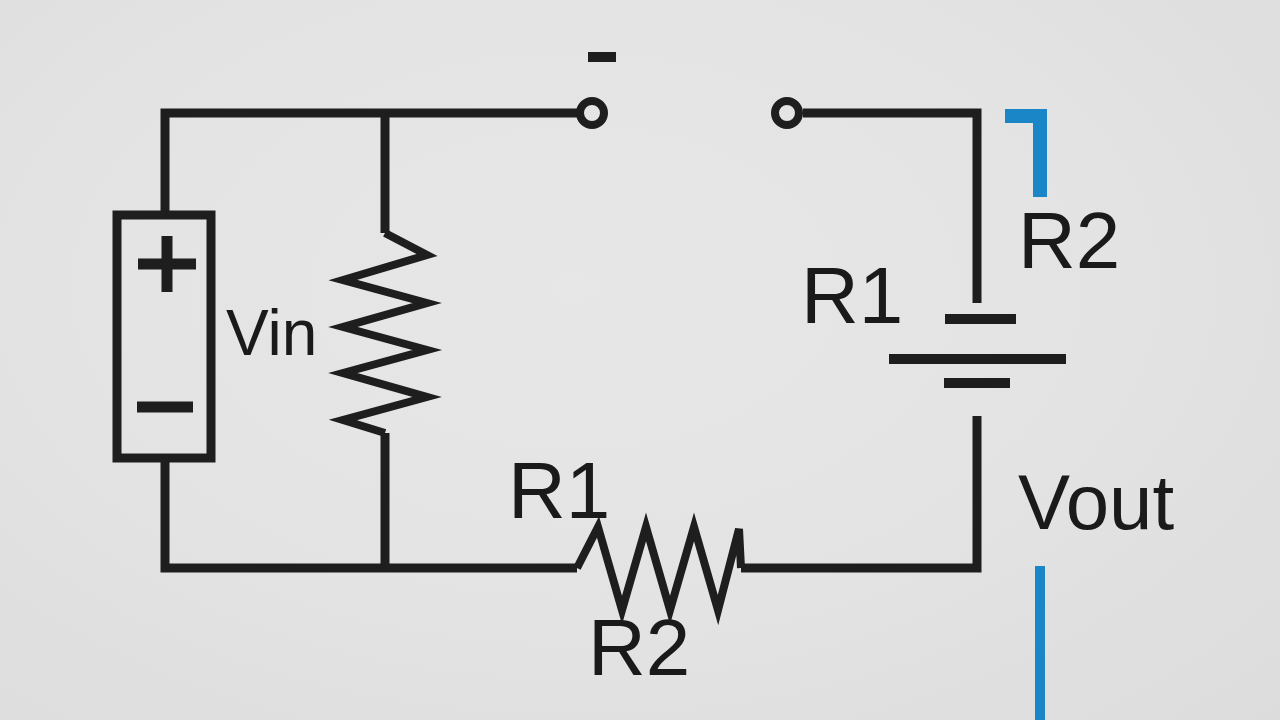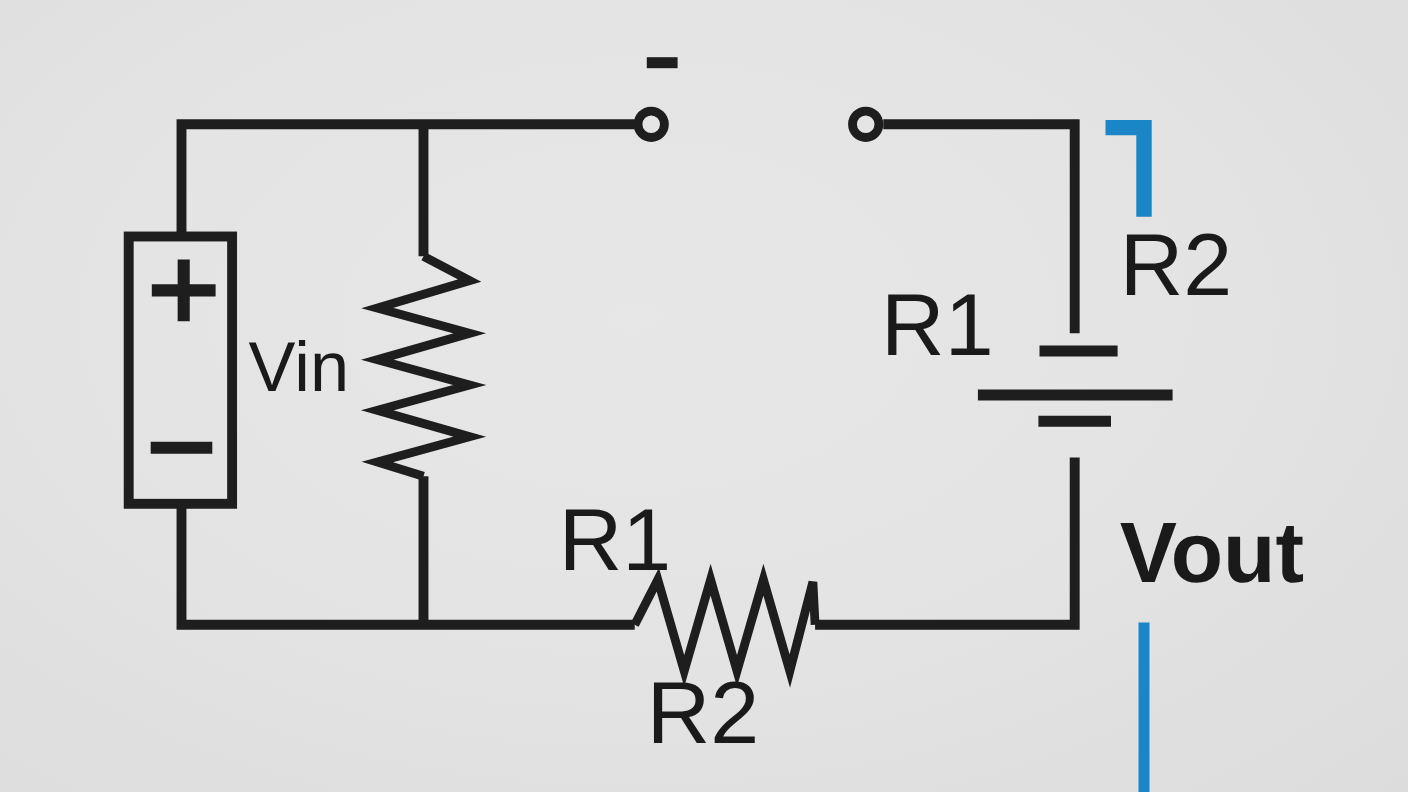--- a/index.html
+++ b/index.html
@@ -17,21 +17,21 @@
     color: #1a1a1a;
     line-height: 1;
     white-space: nowrap;
     user-select: none;
   }
   .lbl-vin        { left: 226px; top: 301px; font-size: 64px; text-align: center; }
   .lbl-r1-right   { left: 801px; top: 256px; font-size: 80px; }
   .lbl-r2-right   { left: 1018px; top: 201px; font-size: 80px; }
   .lbl-r1-bottom  { left: 508px; top: 451px; font-size: 80px; }
   .lbl-r2-bottom  { left: 588px; top: 608px; font-size: 80px; }
-  .lbl-vout       { left: 1018px; top: 463px; font-size: 78px; font-weight: bold; }
+  .lbl-vout       { left: 1018px; top: 463px; font-size: 78px; }
 </style>
 </head>
 <body>
 
 <div class="stage">
 
   <svg width="1280" height="720" viewBox="0 0 1280 720">
     <g fill="none" stroke="#1e1e1e" stroke-width="9" stroke-linecap="butt" stroke-linejoin="miter">
 
       <path d="M165,214 L165,113 L577,113"></path>

